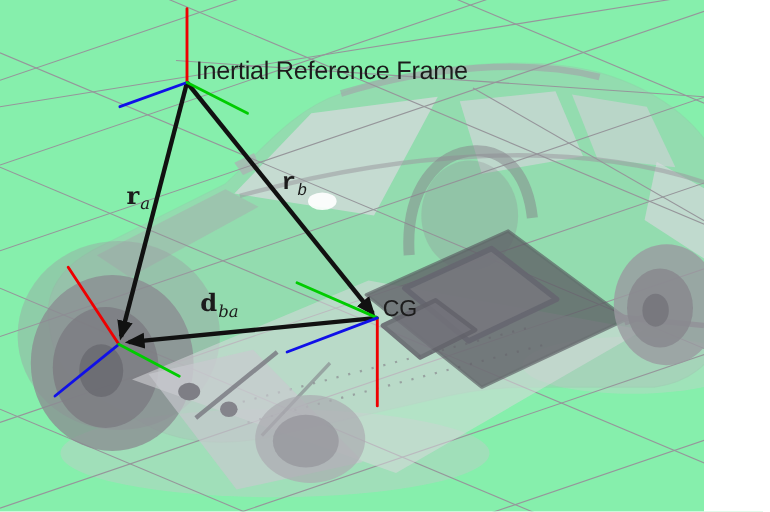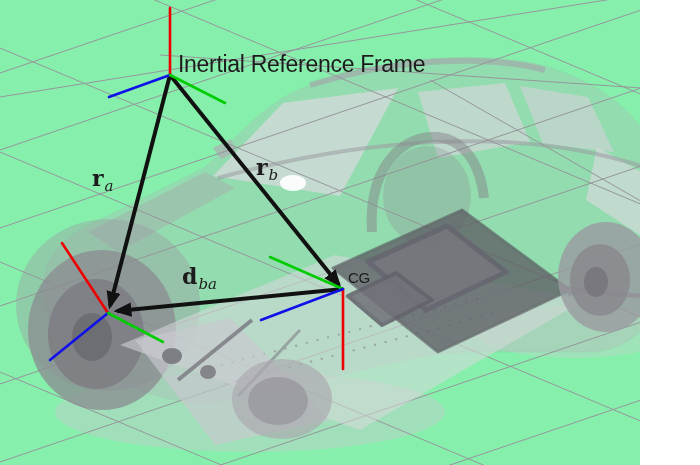--- a/index.html
+++ b/index.html
@@ -108,20 +108,20 @@
         </g>
         <g>
           <line x1="343" y1="289" x2="343" y2="369" stroke="#ee0000" stroke-width="2.6" stroke-linecap="round"></line>
           <line x1="343" y1="289" x2="270" y2="257" stroke="#00cc00" stroke-width="2.6" stroke-linecap="round"></line>
           <line x1="343" y1="289" x2="261" y2="320" stroke="#1010e8" stroke-width="2.6" stroke-linecap="round"></line>
         </g>
       </g>
   </svg>
 
   <div id="lbl-frame-0" class="lbl sans" style="left: 178px; top: 53px; font-size: 23px;">Inertial Reference Frame</div>
-  <div id="lbl-frame-2" class="lbl sans" style="left: 348px; top: 270px; font-size: 15px;">CG</div>
+  <div id="lbl-frame-2" class="lbl sans" style="left: 348px; top: 270px; font-size: 21px;">CG</div>
 
-  <div id="lbl-vec-0" class="lbl math" style="left: 92px; top: 167px;"><span class="sym">r</span><span class="sub">a</span></div>
+  <div id="lbl-vec-0" class="lbl math" style="left: 115px; top: 167px;"><span class="sym">r</span><span class="sub">a</span></div>
 
-  <div id="lbl-vec-1" class="lbl math" style="left: 256px; top: 156px;"><span class="sym">r</span><span class="sub">b</span></div>
+  <div id="lbl-vec-1" class="lbl math" style="left: 256px; top: 156px; font-family: Liberation Mono, monospace;"><span class="sym">r</span><span class="sub">b</span></div>
 
   <div id="lbl-vec-2" class="lbl math" style="left: 182px; top: 265px;"><span class="sym">d</span><span class="sub">ba</span></div>
 </div>
 
 </body></html>

